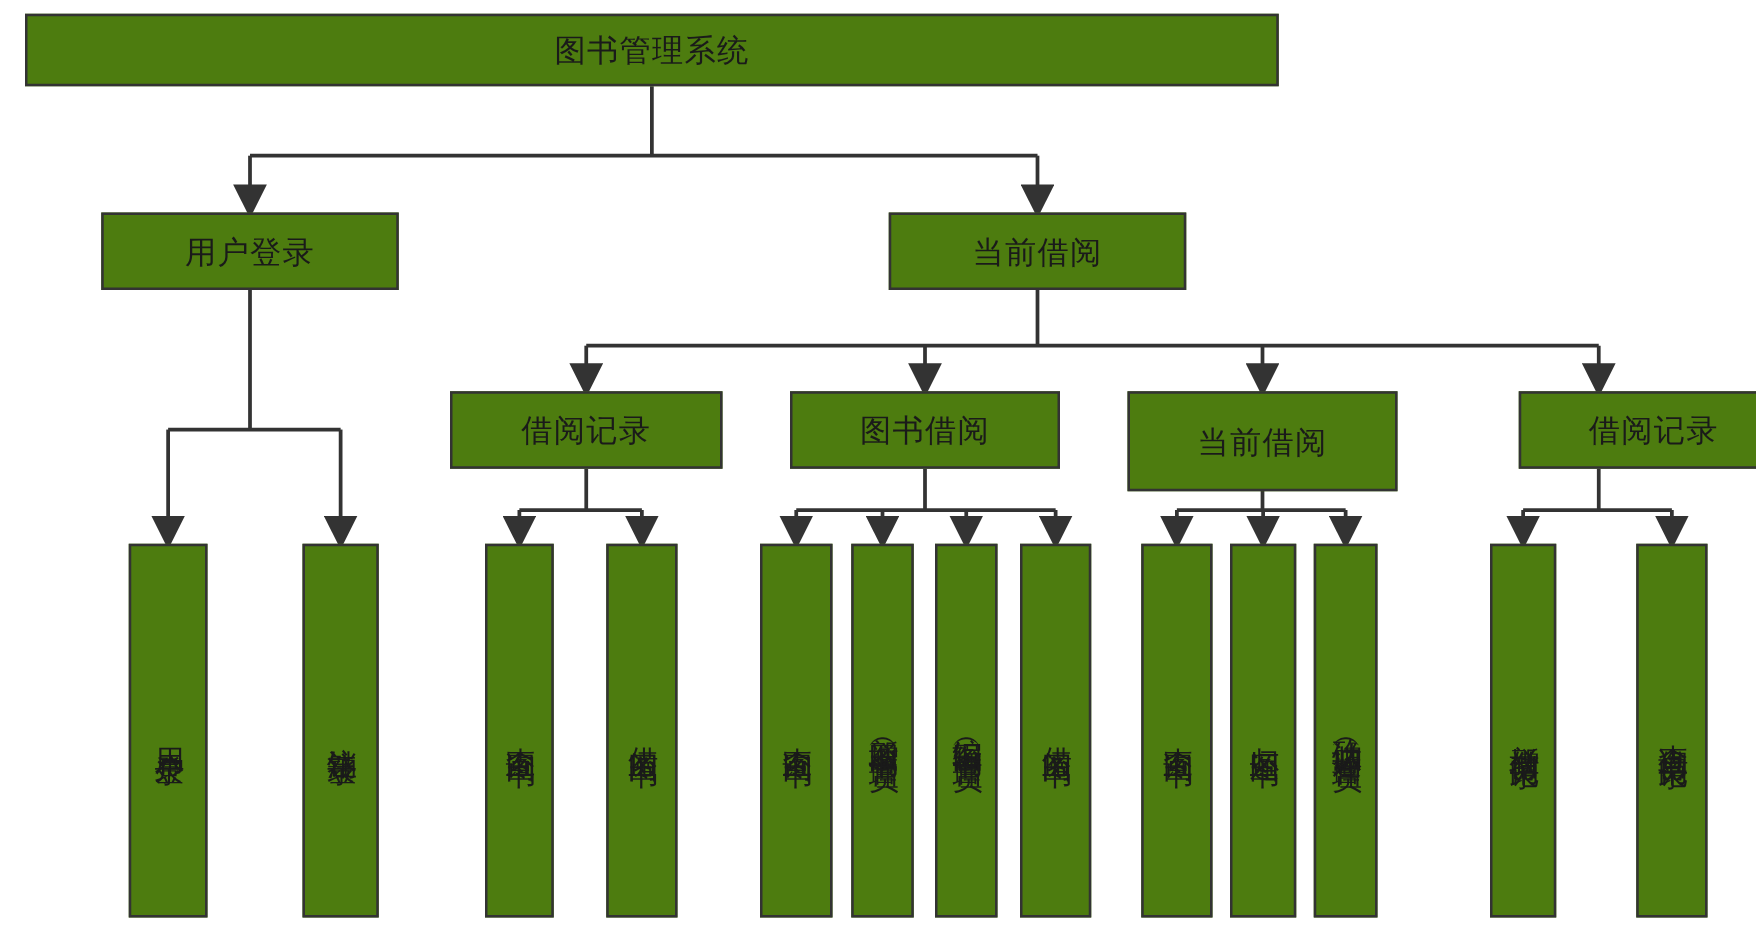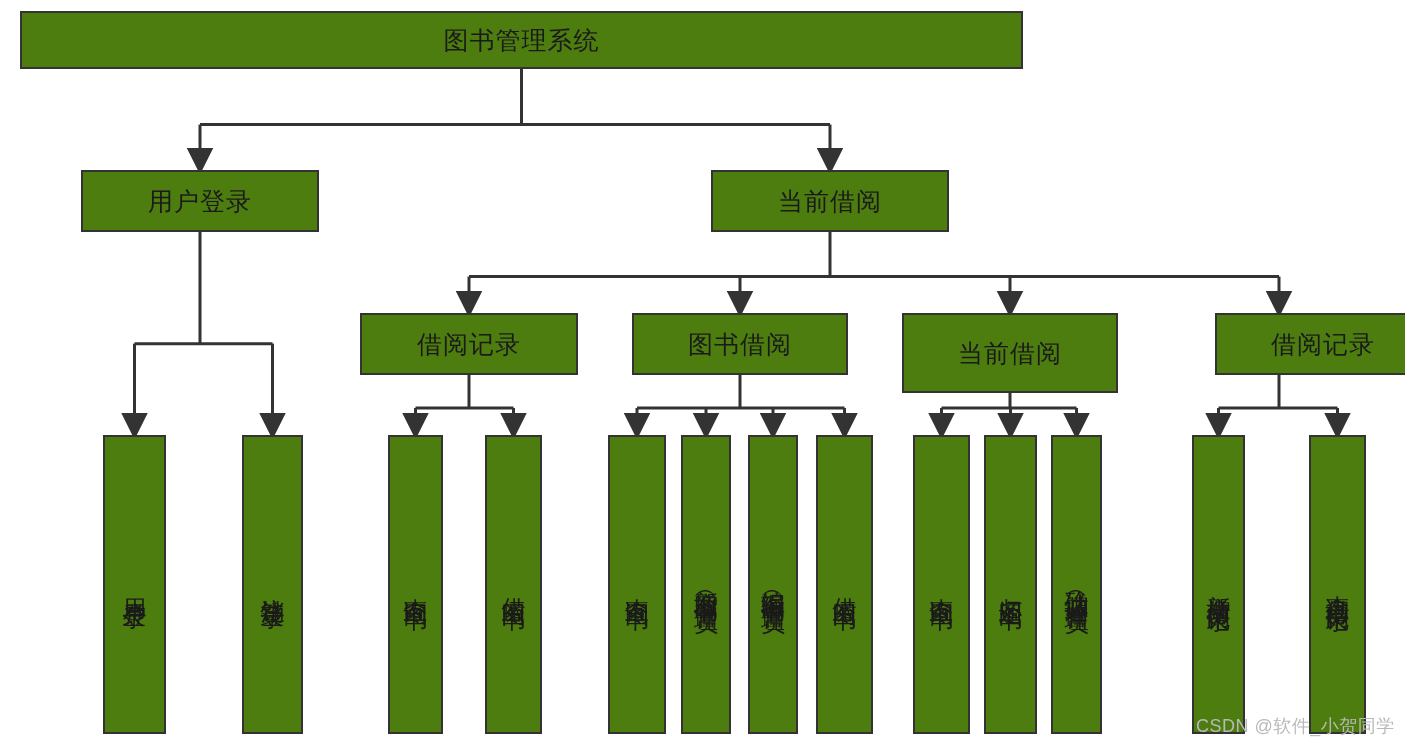--- a/index.html
+++ b/index.html
@@ -166,14 +166,13 @@
       <div class="node-box vertical" style="left: 1051px; top: 435px; width: 51px; height: 299px;">
         <span class="node-label">确认归还（管理员）</span>
       </div>
       <div class="node-box vertical" style="left: 1192px; top: 435px; width: 53px; height: 299px;">
         <span class="node-label">新增借阅记录</span>
       </div>
       <div class="node-box vertical" style="left: 1309px; top: 435px; width: 57px; height: 299px;">
         <span class="node-label">查询借阅记录</span>
       </div>
     </div>
-  <div class="watermark">CSDN @软件_小贺同学</div>
 </div>
 
 </body></html>

